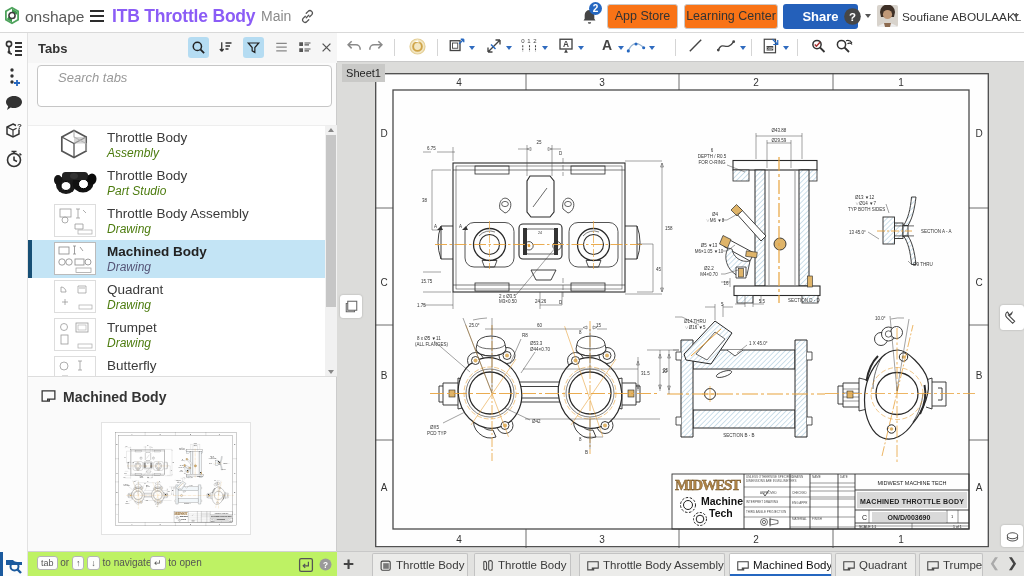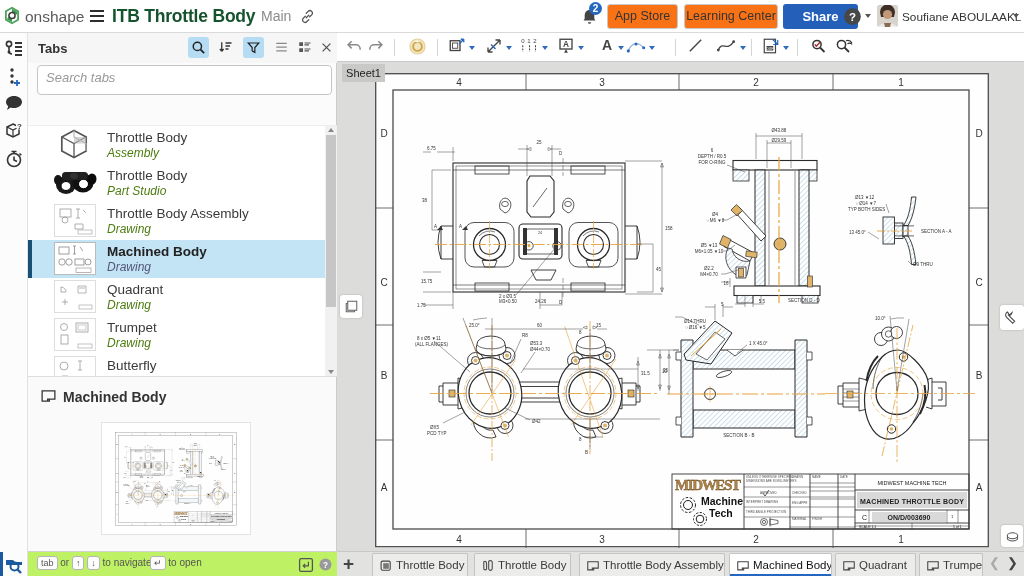--- a/index.html
+++ b/index.html
@@ -5,21 +5,21 @@
 * { margin:0; padding:0; box-sizing:border-box; }
 html,body { width:1024px; height:576px; overflow:hidden; font-family:"Liberation Sans",sans-serif; background:#fff; }
 #app { position:relative; width:1024px; height:576px; }
 .abs { position:absolute; }
 
 
 #topbar { position:absolute; left:0; top:0; width:1024px; height:33px; background:#fff; border-bottom:1px solid #d9d9d9; }
 .onshape-word { position:absolute; left:25px; top:8px; font-size:15.5px; color:#5a5a5a; }
 .hamb { position:absolute; left:90px; top:10px; width:14px; }
 .hamb div { height:2.4px; background:#2d2d2d; margin:0 0 2.6px 0; }
-.doctitle { position:absolute; left:112px; top:6px; font-size:17.5px; font-weight:700; color:#14532d; letter-spacing:-0.2px; white-space:nowrap;}
+.doctitle { position:absolute; left:112px; top:6px; font-size:17.5px; font-weight:700; color:#8b5cf6; letter-spacing:-0.2px; white-space:nowrap;}
 .docver { position:absolute; left:261px; top:8px; font-size:14px; color:#8a8a8a; }
 .btn-out { position:absolute; top:4px; height:25px; border:1px solid #c9c9c9; border-radius:3px; font-size:12.5px; color:#333; background:#f97316; text-align:center; line-height:23px; }
 .btn-share { position:absolute; left:783px; top:4px; width:75px; height:25px; background:#2460ba; color:#fff; border-radius:3px; font-size:13px; font-weight:700; text-align:center; line-height:25px; }
 .username { position:absolute; left:902px; top:10px; font-size:11.8px; color:#333; white-space:nowrap; }
 .caret { display:inline-block; width:0; height:0; border-left:3.5px solid transparent; border-right:3.5px solid transparent; border-top:4.5px solid #555; }
 
 
 #leftstrip { position:absolute; left:0; top:33px; width:28px; height:543px; background:#fcfcfc; border-right:1px solid #e2e2e2; }
 .ls-ic { position:absolute; left:4px; width:20px; height:20px; }
 
@@ -30,21 +30,21 @@
 .ph-ic.blue { background:#b5dcf2; }
 
 
 #toolbar { position:absolute; left:337px; top:33px; width:687px; height:29px; background:#fff; border-bottom:1px solid #c9c9c9; }
 .ti { position:absolute; top:4px; }
 .tsep { position:absolute; top:6px; width:1px; height:17px; background:#d5d5d5; }
 .tcaret { position:absolute; top:13px; width:0; height:0; border-left:3.5px solid transparent; border-right:3.5px solid transparent; border-top:4px solid #2f6bbf; }
 
 
 #tabspanel { position:absolute; left:28px; top:63px; width:309px; height:488px; background:#fbfbfb; border-right:1px solid #ccc; }
-#searchbox { position:absolute; left:9px; top:2px; width:295px; height:30px; border:1px solid #c6c6c6; border-radius:4px; background:#fff; font-size:13px; font-style:italic; color:#999; line-height:24px; padding-left:8px; }
+#searchbox { position:absolute; left:9px; top:2px; width:295px; height:42px; border:1px solid #c6c6c6; border-radius:4px; background:#fff; font-size:13px; font-style:italic; color:#999; line-height:24px; padding-left:20px; }
 #filterrow { position:absolute; left:0px; top:30px; width:309px; height:32px;margin-top:40px; }
 .f-ic { position:absolute; top:5px; width:18px; height:18px; }
 #clearbtn { position:absolute; left:264px; top:4px; width:44px; height:24px; color:#c6c6c6; font-size:13.5px; text-align:center; line-height:24px; }
 #tablist { position:absolute; left:0; top:62px; width:309px; height:252px; background:#fff; overflow:hidden; border-bottom:1px solid #ddd; border-top:1px solid #eee;}
 .titem { position:relative; height:38px; }
 .titem .thumb { position:absolute; left:26px; top:2px; width:42px; height:33px; }
 .titem .tt { position:absolute; left:79px; top:4px; font-size:13.5px; color:#3a3a3a; }
 .titem .ts { position:absolute; left:79px; top:20px; font-size:12px; color:#4d7c0f; font-style:italic; }
 .titem.sel { background:#c3e4f5; }
 .titem.sel::before { content:""; position:absolute; left:0; top:0; width:4px; height:38px; background:#174f75; }

